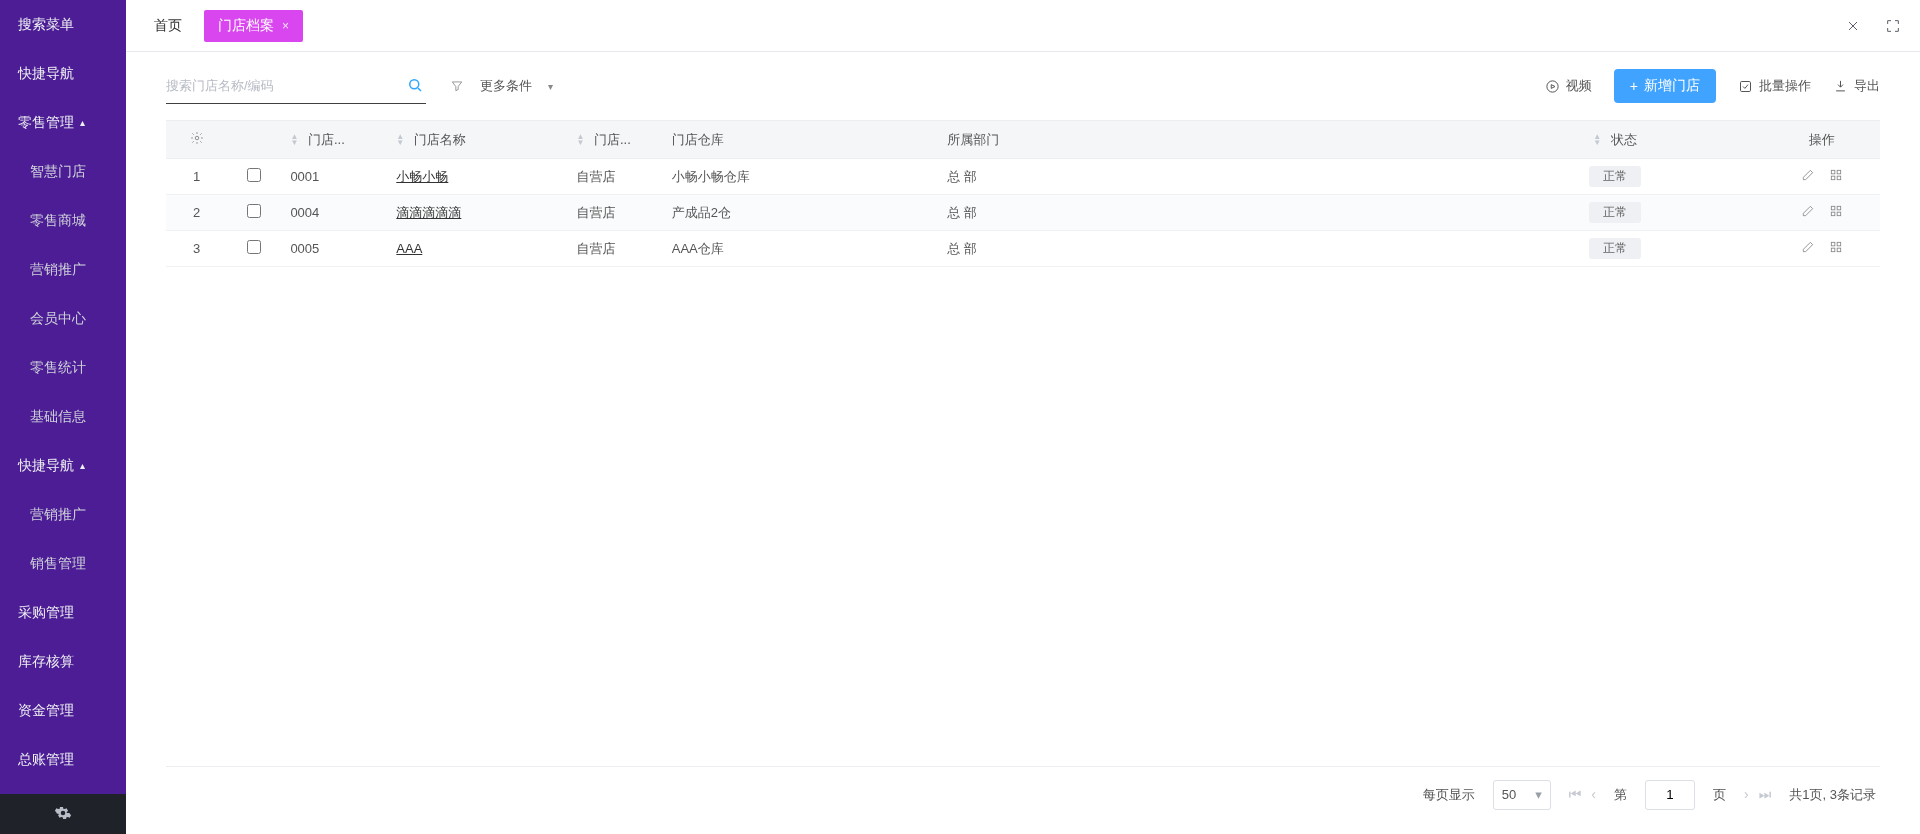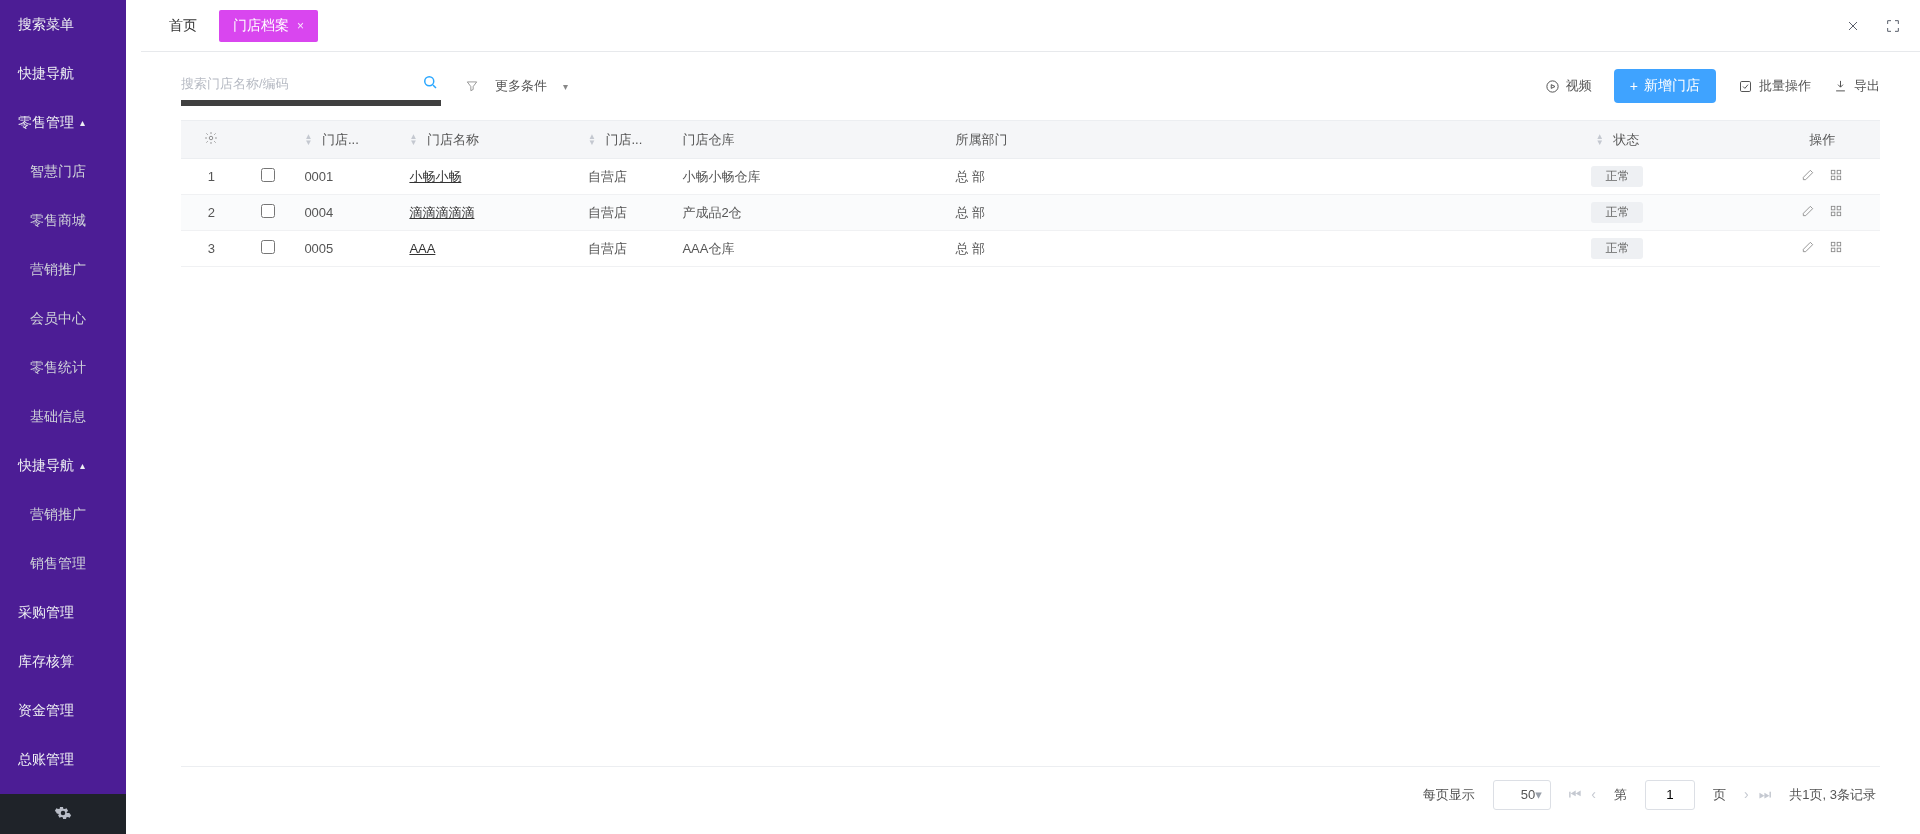--- a/index.html
+++ b/index.html
@@ -9,35 +9,35 @@
   
   .sidebar { width: 126px; background: #4c1d95; color: #cfd2d9; display: flex; flex-direction: column; }
   .sidebar-item { height: 49px; display: flex; align-items: center; padding-left: 18px; cursor: pointer; font-size: 14px; }
   .sidebar-item.indent { padding-left: 30px; }
   .sidebar-item.section { color: #eef0f3; }
   .sidebar-item .caret { margin-left: 6px; font-size: 10px; }
   .sidebar-footer { margin-top: auto; height: 40px; background: #1f2329; display: flex; align-items: center; justify-content: center; }
   .sidebar-footer svg { width: 18px; height: 18px; fill: #b9bdc7; }
 
   
-  .main { flex: 1; display: flex; flex-direction: column; min-width: 0; margin-left: 15px; }
+  .main { flex: 1; display: flex; flex-direction: column; min-width: 0; }
 
   
   .tabs-bar { height: 52px; display: flex; align-items: center; padding: 0 14px; border-bottom: 1px solid #e7e9ec; }
   .tab { height: 32px; padding: 0 14px; display: flex; align-items: center; border-radius: 2px; margin-right: 8px; cursor: pointer; font-size: 14px; }
   .tab.home { color: #333; }
   .tab.active { background: #d946ef; color: #fff; }
   .tab .close { margin-left: 8px; font-size: 12px; opacity: .85; }
   .tabs-right { margin-left: auto; display: flex; align-items: center; gap: 14px; }
   .icon-btn { width: 26px; height: 26px; display: inline-flex; align-items: center; justify-content: center; cursor: pointer; color: #5a5f6b; }
   .icon-btn svg { width: 16px; height: 16px; stroke: currentColor; fill: none; stroke-width: 1.5; }
 
   
   .toolbar { height: 68px; display: flex; align-items: center; padding: 0 40px 0 40px; gap: 24px; }
-  .search-wrap { position: relative; width: 260px; border-bottom: 6px solid #404040; }
+  .search-wrap { position: relative; width: 260px; border-bottom: 1px solid #404040; }
   .search-wrap input { width: 100%; border: none; outline: none; height: 34px; font-size: 13px; padding-right: 28px; color: #333; }
   .search-wrap input::placeholder { color: #b6bac3; }
   .search-wrap .search-icon { position: absolute; right: 2px; top: 7px; color: #2aa7ff; }
   .filter-btn { display: inline-flex; align-items: center; gap: 16px; color: #555; cursor: pointer; }
   .filter-btn svg { width: 14px; height: 14px; stroke: currentColor; fill: none; }
   .toolbar-right { margin-left: auto; display: flex; align-items: center; gap: 22px; }
   .link-btn { display: inline-flex; align-items: center; gap: 6px; color: #555; cursor: pointer; }
   .link-btn svg { width: 15px; height: 15px; stroke: currentColor; fill: none; stroke-width: 1.6; }
   .primary-btn { background: #3fa3ff; color: #fff; border-radius: 4px; height: 34px; padding: 0 16px; display: inline-flex; align-items: center; gap: 6px; cursor: pointer; font-size: 14px; }
 
@@ -51,21 +51,21 @@
   .sort-icons { display: inline-flex; flex-direction: column; margin-right: 6px; line-height: 6px; color: #c4c8d0; vertical-align: middle; }
   .sort-icons span { font-size: 8px; height: 6px; }
   .link-cell { color: #333; text-decoration: underline; cursor: pointer; }
   .status-badge { display: inline-block; background: #eef0f3; color: #666; border-radius: 3px; padding: 2px 14px; font-size: 12px; }
   .row-actions { display: inline-flex; gap: 14px; color: #888; }
   .row-actions svg { width: 14px; height: 14px; stroke: currentColor; fill: none; stroke-width: 1.5; cursor: pointer; }
   input[type=checkbox] { width: 14px; height: 14px; }
 
   
   .pagination { height: 56px; border-top: 1px solid #eceef1; display: flex; align-items: center; justify-content: flex-end; gap: 18px; padding: 0 4px; color: #555; margin-top: auto; }
-  .page-select { border: 1px solid #dcdfe5; height: 30px; width: 58px; display: inline-flex; align-items: center; justify-content: flex-end; padding: 0 8px; border-radius: 3px; cursor: pointer; }
+  .page-select { border: 1px solid #dcdfe5; height: 30px; width: 58px; display: inline-flex; align-items: center; justify-content: space-between; padding: 0 8px; border-radius: 3px; cursor: pointer; }
   .page-input { border: 1px solid #dcdfe5; height: 30px; width: 50px; border-radius: 3px; text-align: center; outline: none; }
   .nav-icons { display: inline-flex; gap: 10px; color: #c5c9d1; }
   .nav-icons .pg { cursor: pointer; font-size: 14px; }
 </style>
 </head>
 <body>
 
 <div class="app">
 
   <aside class="sidebar">

